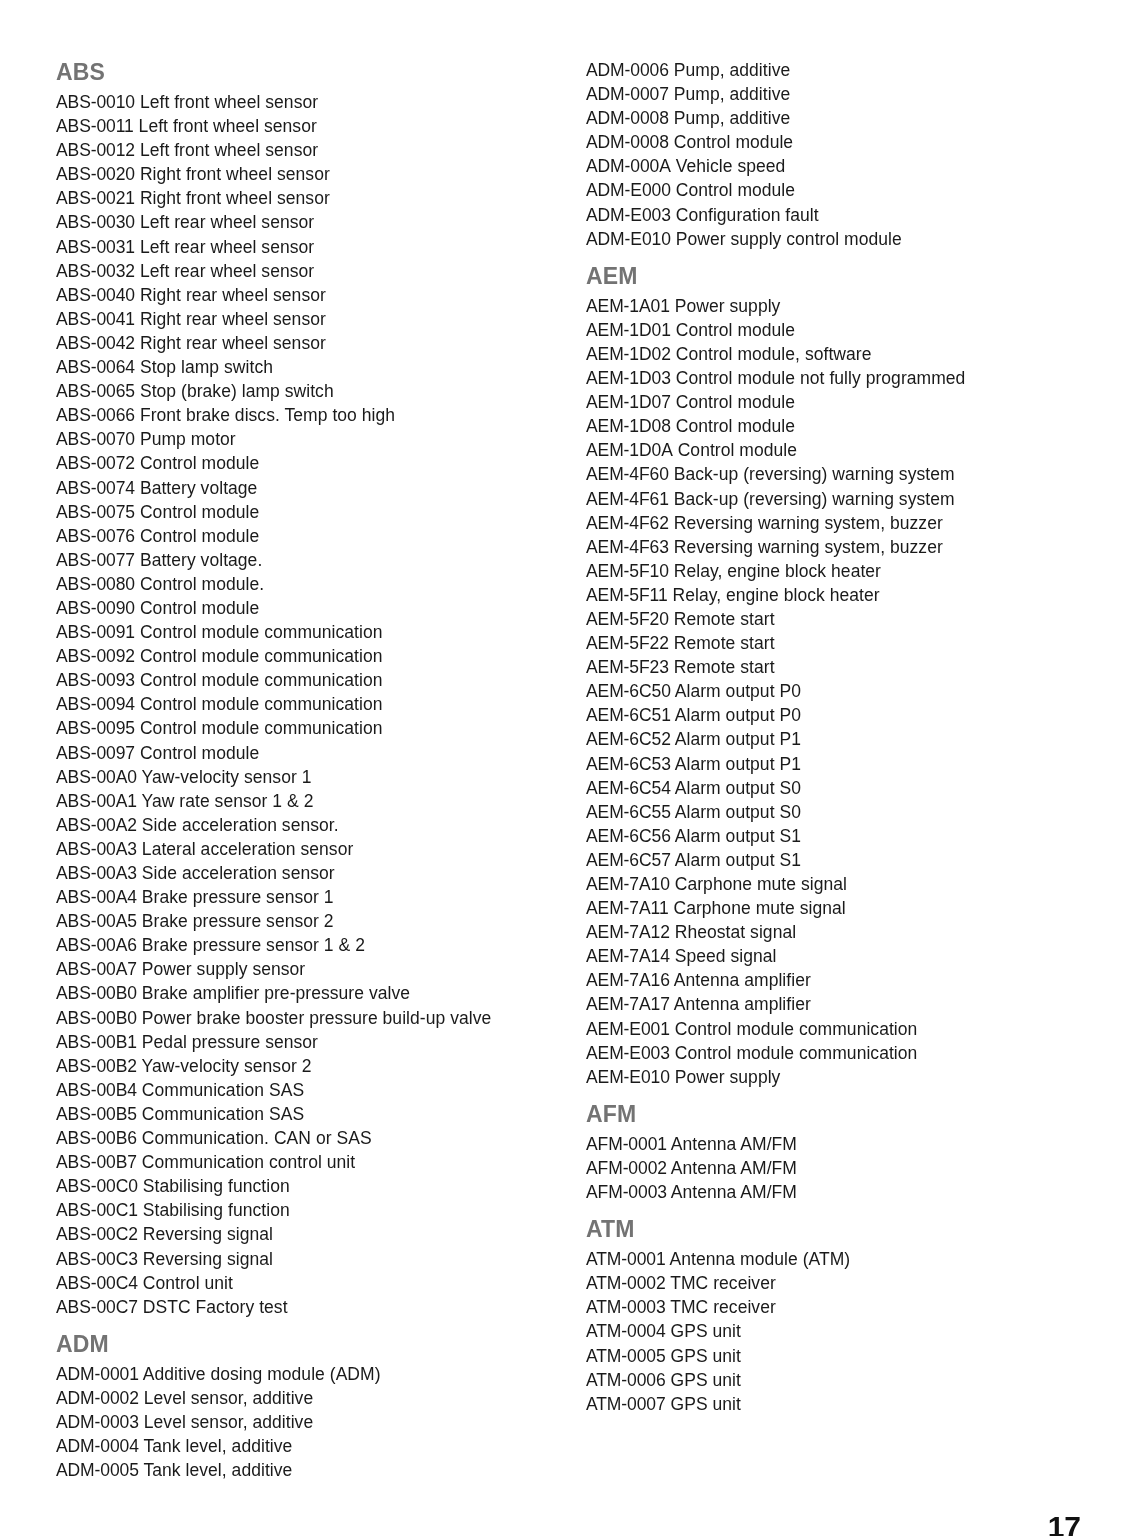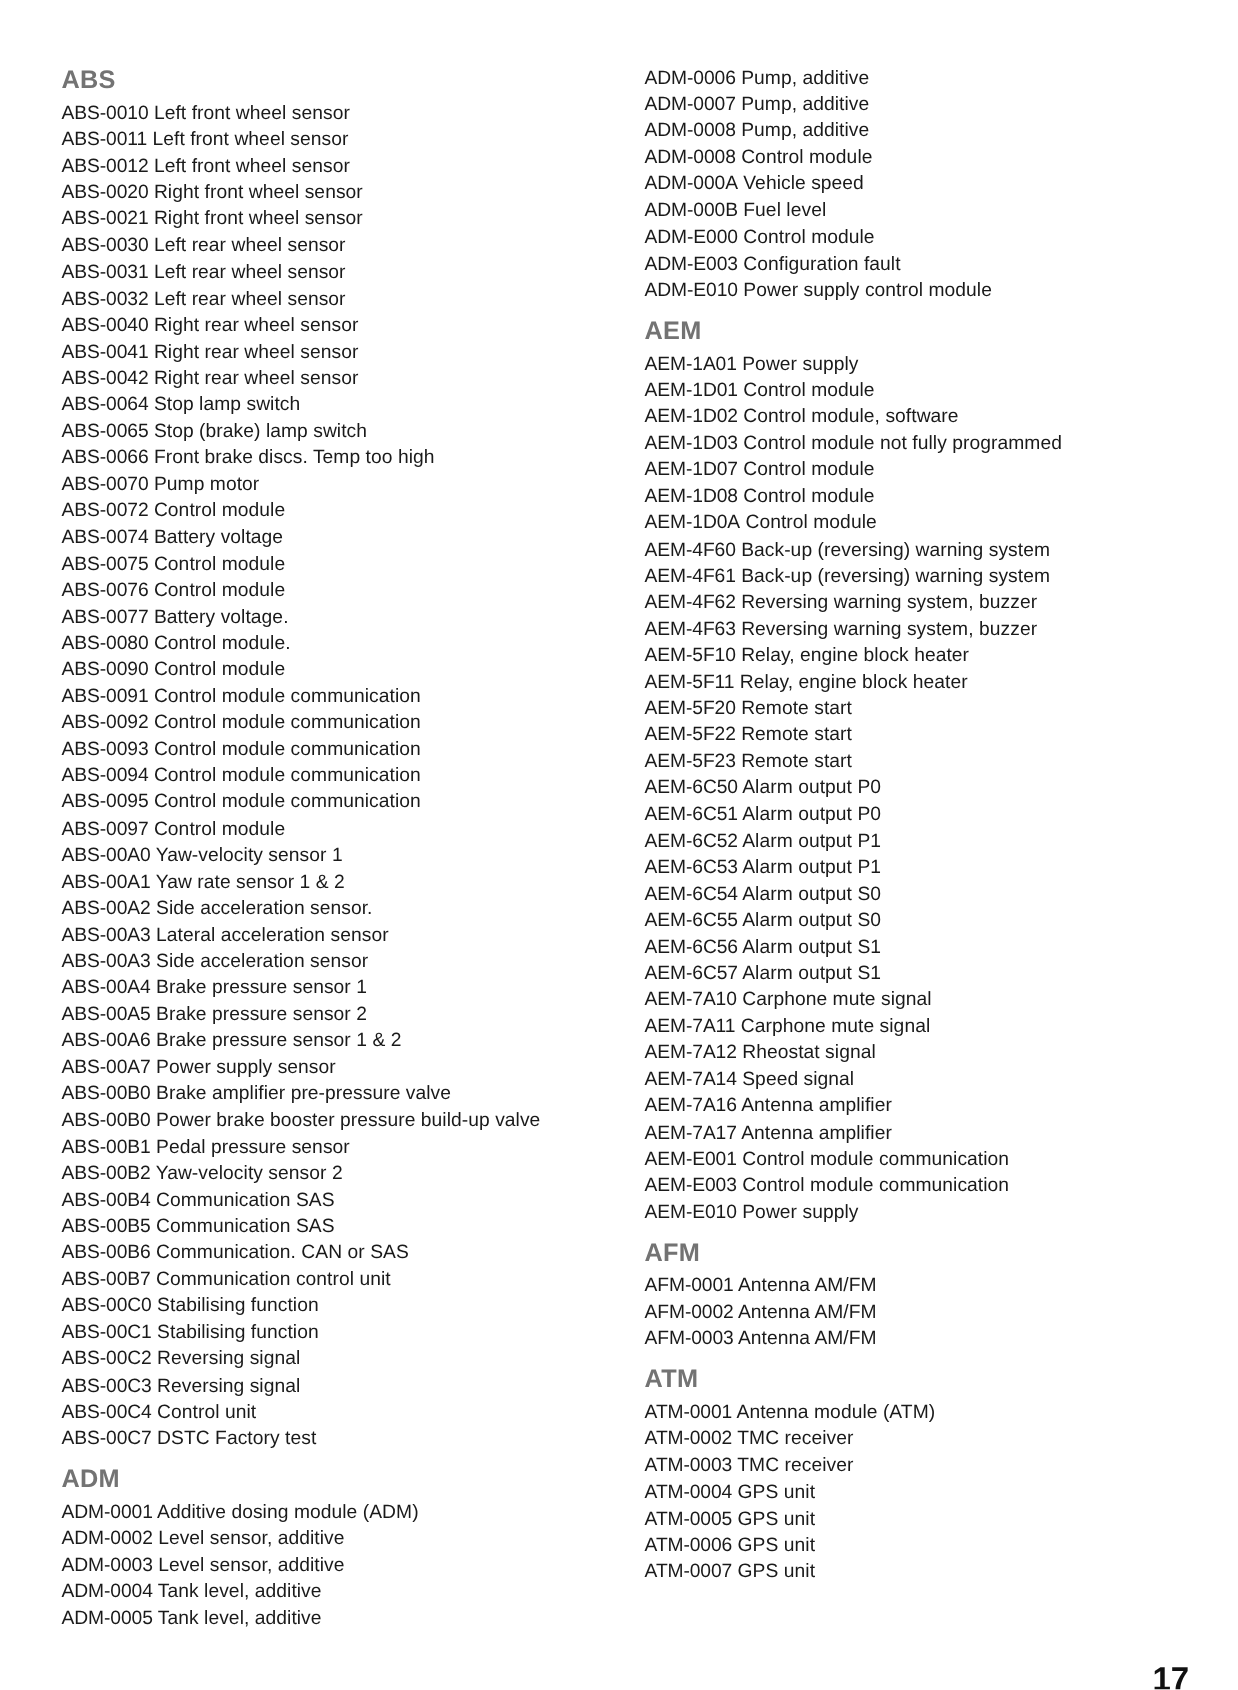--- a/index.html
+++ b/index.html
@@ -142,21 +142,20 @@
       </div>
     </div>
   <div class="column column-right">
       <div class="section">
         <ul class="code-list">
           <li class="code-item"><span class="code-id">ADM-0006</span> <span class="code-desc">Pump, additive</span></li>
           <li class="code-item"><span class="code-id">ADM-0007</span> <span class="code-desc">Pump, additive</span></li>
           <li class="code-item"><span class="code-id">ADM-0008</span> <span class="code-desc">Pump, additive</span></li>
           <li class="code-item"><span class="code-id">ADM-0008</span> <span class="code-desc">Control module</span></li>
           <li class="code-item"><span class="code-id">ADM-000A</span> <span class="code-desc">Vehicle speed</span></li>
-          <li class="code-item"><span class="code-id">ADM-000B</span> <span class="code-desc">Fuel level</span></li>
           <li class="code-item"><span class="code-id">ADM-E000</span> <span class="code-desc">Control module</span></li>
           <li class="code-item"><span class="code-id">ADM-E003</span> <span class="code-desc">Configuration fault</span></li>
           <li class="code-item"><span class="code-id">ADM-E010</span> <span class="code-desc">Power supply control module</span></li>
         </ul>
       </div>
       <div class="section">
         <div class="section-heading">AEM</div>
         <ul class="code-list">
           <li class="code-item"><span class="code-id">AEM-1A01</span> <span class="code-desc">Power supply</span></li>
           <li class="code-item"><span class="code-id">AEM-1D01</span> <span class="code-desc">Control module</span></li>

